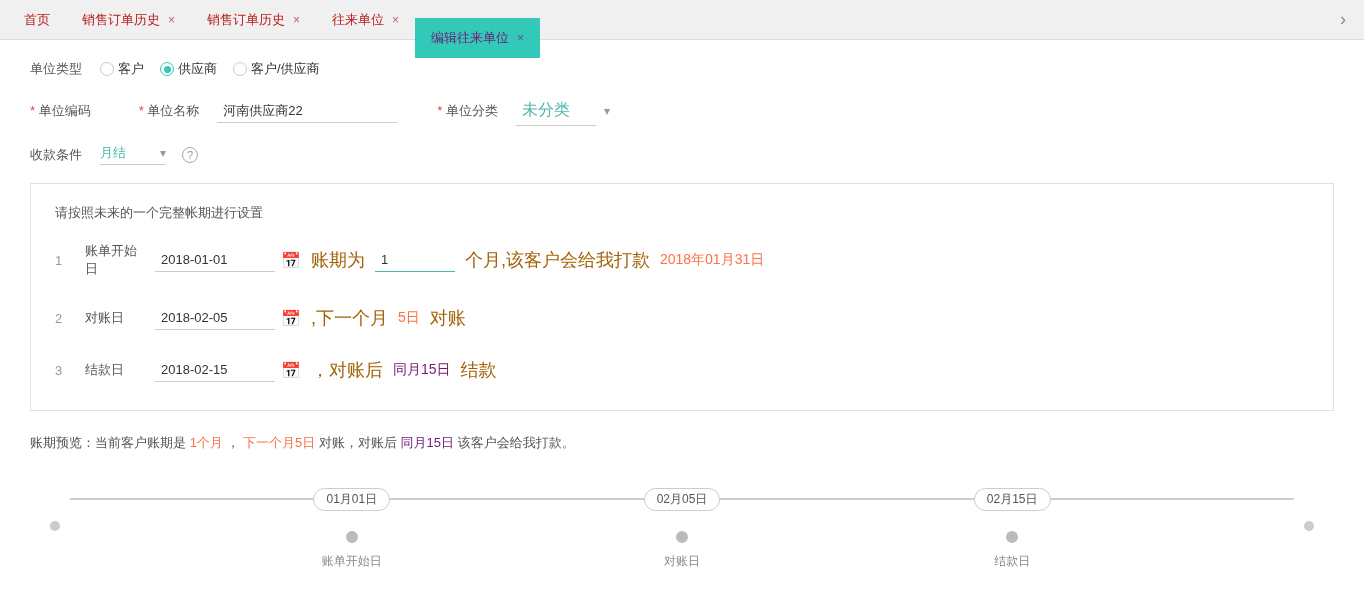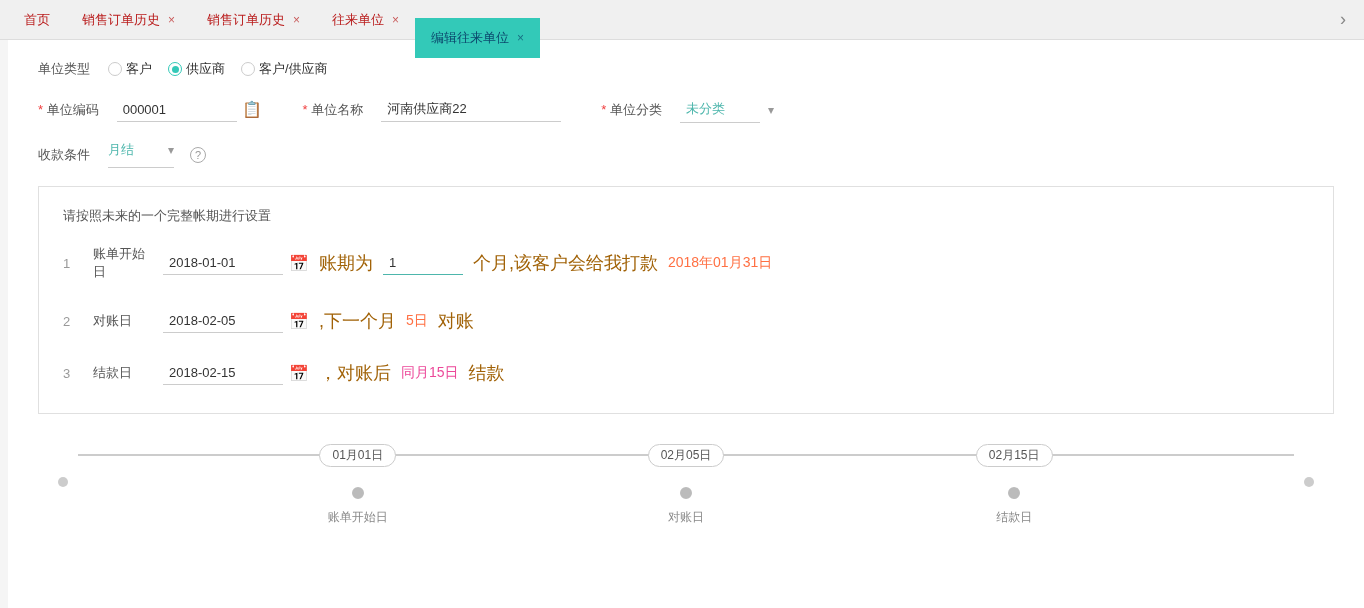--- a/index.html
+++ b/index.html
@@ -20,21 +20,21 @@
       padding: 0 16px;
       height: 40px;
       cursor: pointer;
       font-size: 13px;
       color: #b91c1c;
       position: relative;
       white-space: nowrap;
     }
     .tab.active {
       background: #33c9b8;
-      color: #0c4a6e;
+      color: #701a75;
       margin-top: 36px;
     }
     .tab .close-btn {
       margin-left: 8px;
       font-size: 12px;
       color: inherit;
       opacity: 0.7;
     }
     .tab-more {
       margin-left: auto;
@@ -42,21 +42,20 @@
       cursor: pointer;
       color: #888;
       font-size: 18px;
     }
 
     
     .main-content {
       background: #fff;
       padding: 20px 30px;
       min-height: calc(100vh - 40px);
-      margin-left: 8px;
     }
 
     
     .form-row {
       display: flex;
       align-items: center;
       margin-bottom: 18px;
       flex-wrap: wrap;
       gap: 10px;
     }
@@ -129,21 +128,21 @@
       display: flex;
       align-items: center;
       gap: 4px;
     }
     .dropdown-value {
       color: #4db6ac;
       border-bottom: 1px solid #ccc;
       padding: 4px 20px 4px 6px;
       position: relative;
       cursor: pointer;
-      font-size: 13px;
+      font-size: 16px;
       min-width: 80px;
     }
     .dropdown-arrow {
       color: #999;
       font-size: 12px;
       margin-left: 4px;
     }
     .help-icon {
       width: 16px;
       height: 16px;
@@ -204,21 +203,21 @@
       font-size: 13px;
       color: #333;
       background: transparent;
       width: 80px;
     }
     .row-suffix {
       font-size: 18px;
       color: #a16207;
     }
     .highlight-orange { color: #ff7043; font-weight: 500; }
-    .highlight-teal { color: #ec4899; font-weight: 500; }
+    .highlight-teal { color: #701a75; font-weight: 500; }
 
     
     .preview-text {
       font-size: 13px;
       color: #555;
       margin-bottom: 24px;
       line-height: 1.8;
     }
 
     
@@ -323,38 +322,34 @@
       </label>
       <label class="radio-item">
         <div class="radio-circle"></div>
         <span>客户/供应商</span>
       </label>
     </div>
   </div>
 
   <div class="form-row">
     <span class="form-label required">单位编码</span>
-    <div class="field-group">
-      <input class="input-field" type="text" style="width: 120px;" value="000001">
-      <span class="calendar-icon">📋</span>
-    </div>
 
     <span class="form-label required" style="margin-left:30px;">单位名称</span>
     <input class="input-field" type="text" style="width: 180px;" value="河南供应商22">
 
     <span class="form-label required" style="margin-left:30px;">单位分类</span>
     <div class="dropdown-group">
       <span class="dropdown-value">未分类</span>
       <span class="dropdown-arrow">▾</span>
     </div>
   </div>
 
   <div class="form-row">
     <span class="form-label">收款条件</span>
-    <div class="dropdown-group" style="border-bottom:1px solid #ccc; padding-bottom:8px;">
+    <div class="dropdown-group" style="border-bottom:1px solid #ccc; padding-bottom:2px;">
       <span style="color:#4db6ac; font-size:13px;">月结</span>
       <span class="dropdown-arrow" style="margin-left:30px;">▾</span>
     </div>
     <div class="help-icon">?</div>
   </div>
 
   <div class="billing-section">
     <div class="billing-title">请按照未来的一个完整帐期进行设置</div>
 
     <div class="billing-row">
@@ -388,20 +383,29 @@
       <div class="field-group">
         <input class="date-input" type="text" value="2018-02-15" style="">
         <span class="calendar-icon">📅</span>
       </div>
       <span class="row-suffix">，对账后</span>
       <span class="highlight-teal">同月15日</span>
       <span class="row-suffix">结款</span>
     </div>
   </div>
 
+  <div class="preview-text">
+    <span>账期预览：当前客户账期是</span>
+    <span class="highlight-orange">1个月</span>
+    <span>，</span>
+    <span class="highlight-orange">下一个月5日</span>
+    <span>对账，对账后</span>
+    <span class="highlight-teal">同月15日</span>
+    <span>该客户会给我打款。</span>
+  </div>
 
   <div class="timeline-container">
     <div class="timeline-line"></div>
     <div class="timeline-points">
       <div style="display:flex; align-items:center; margin-top:14px; margin-left:0;">
         <div class="timeline-end-dot"></div>
       </div>
       <div class="timeline-point">
         <div class="point-label-box">01月01日</div>
         <div class="point-node"></div>

